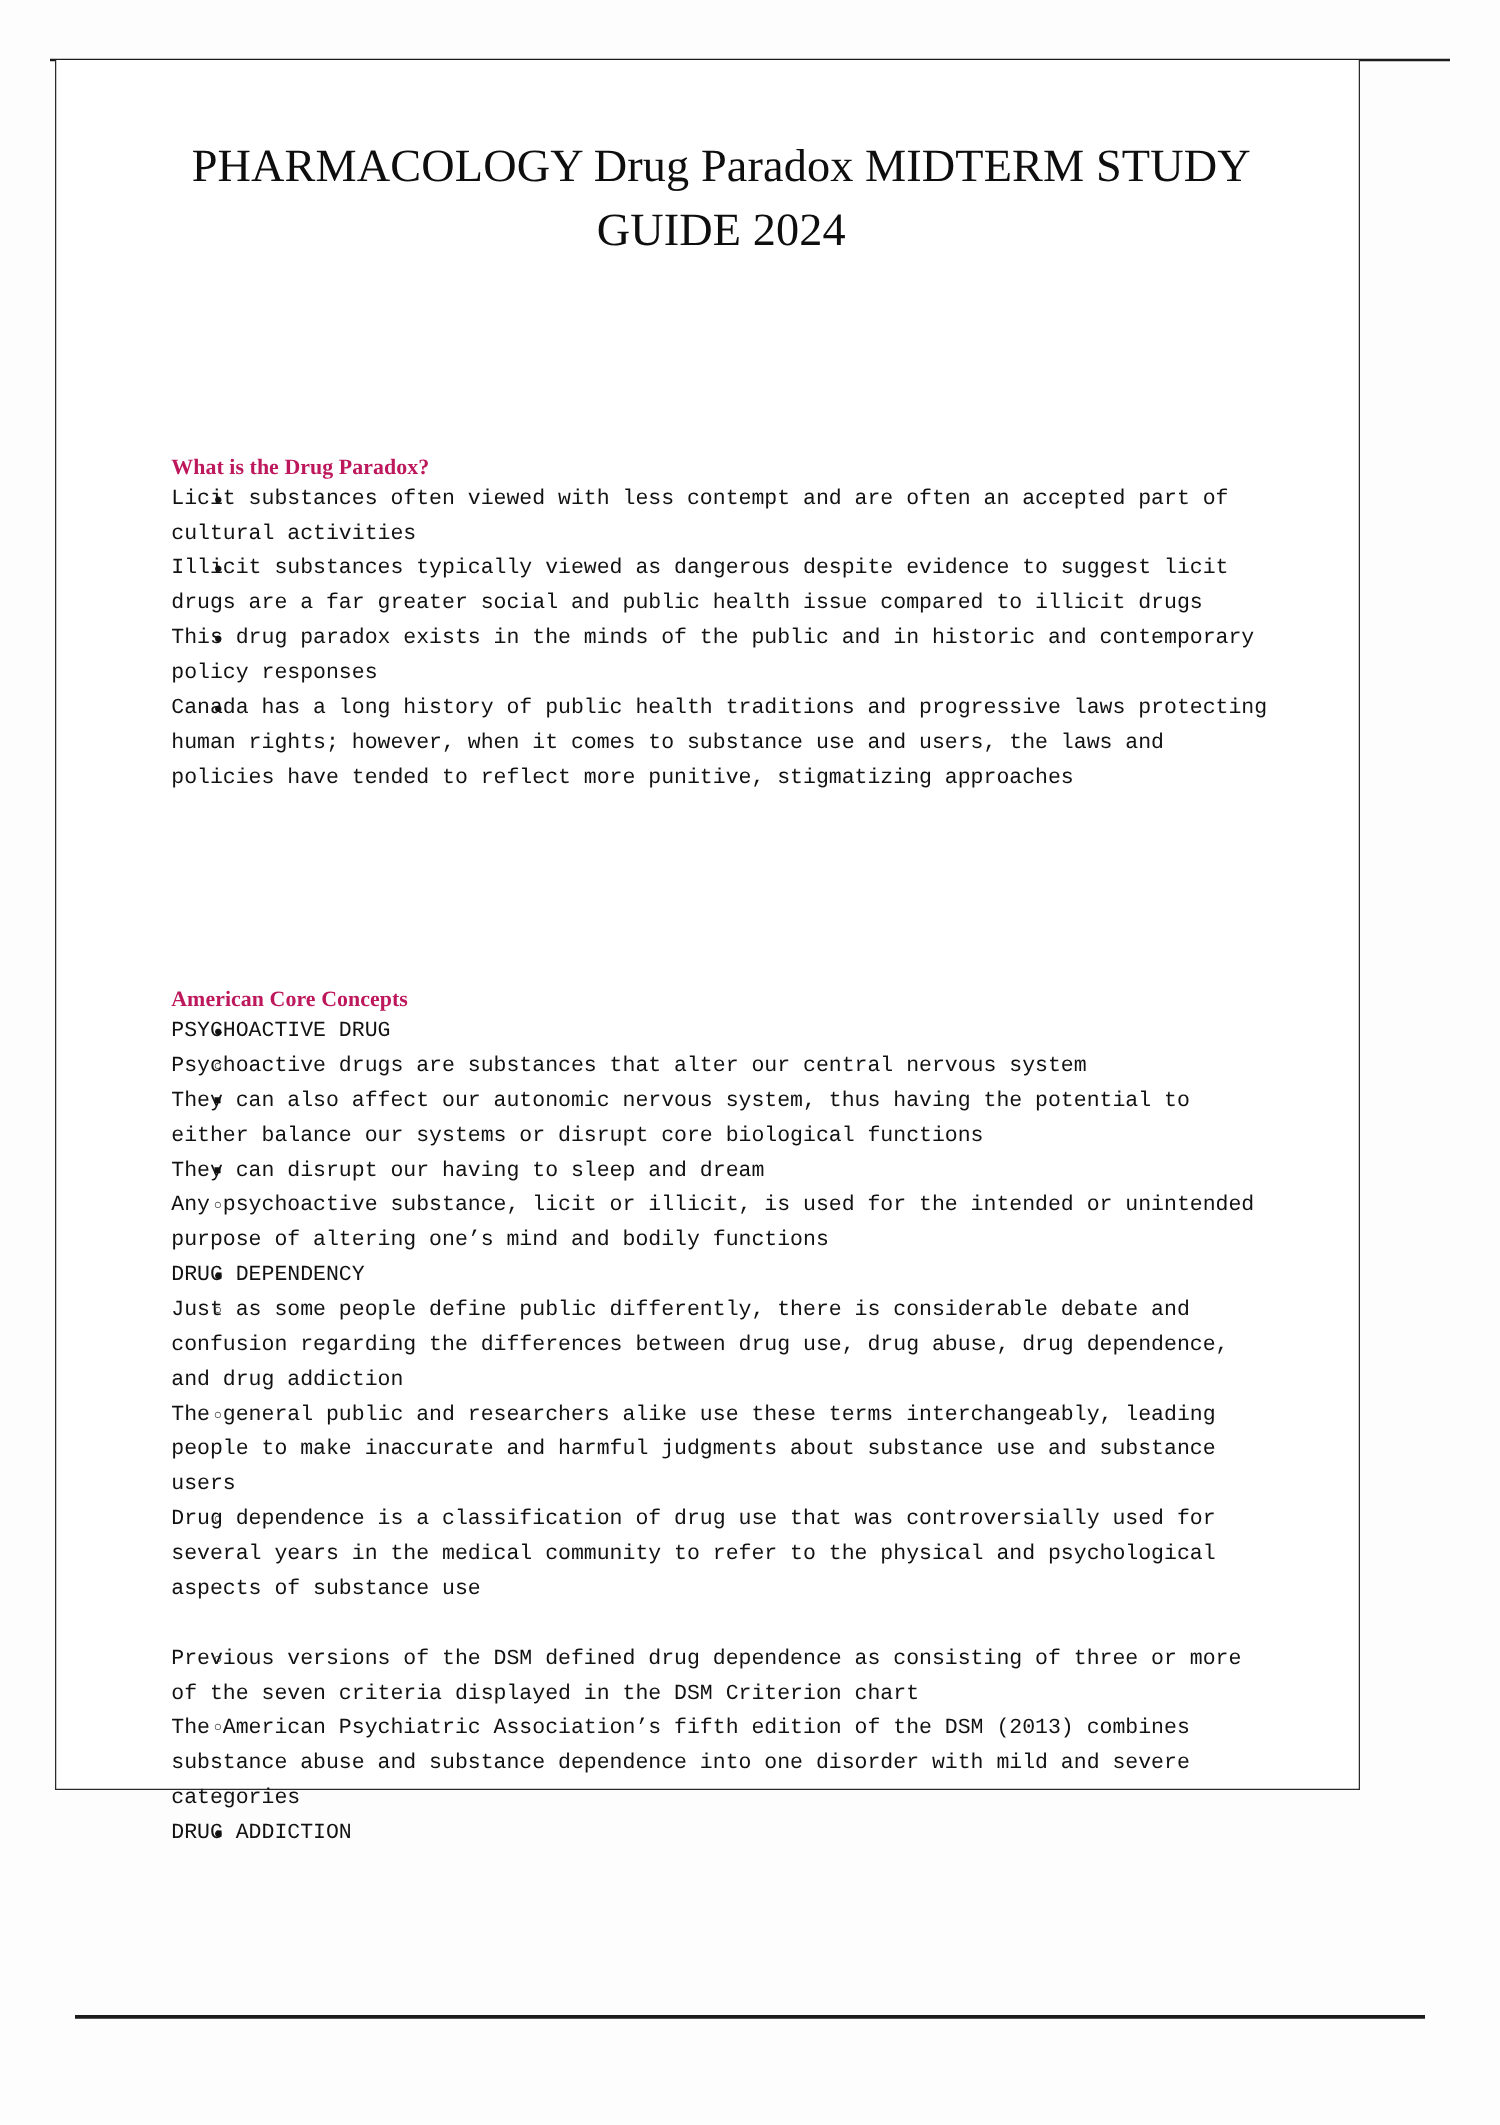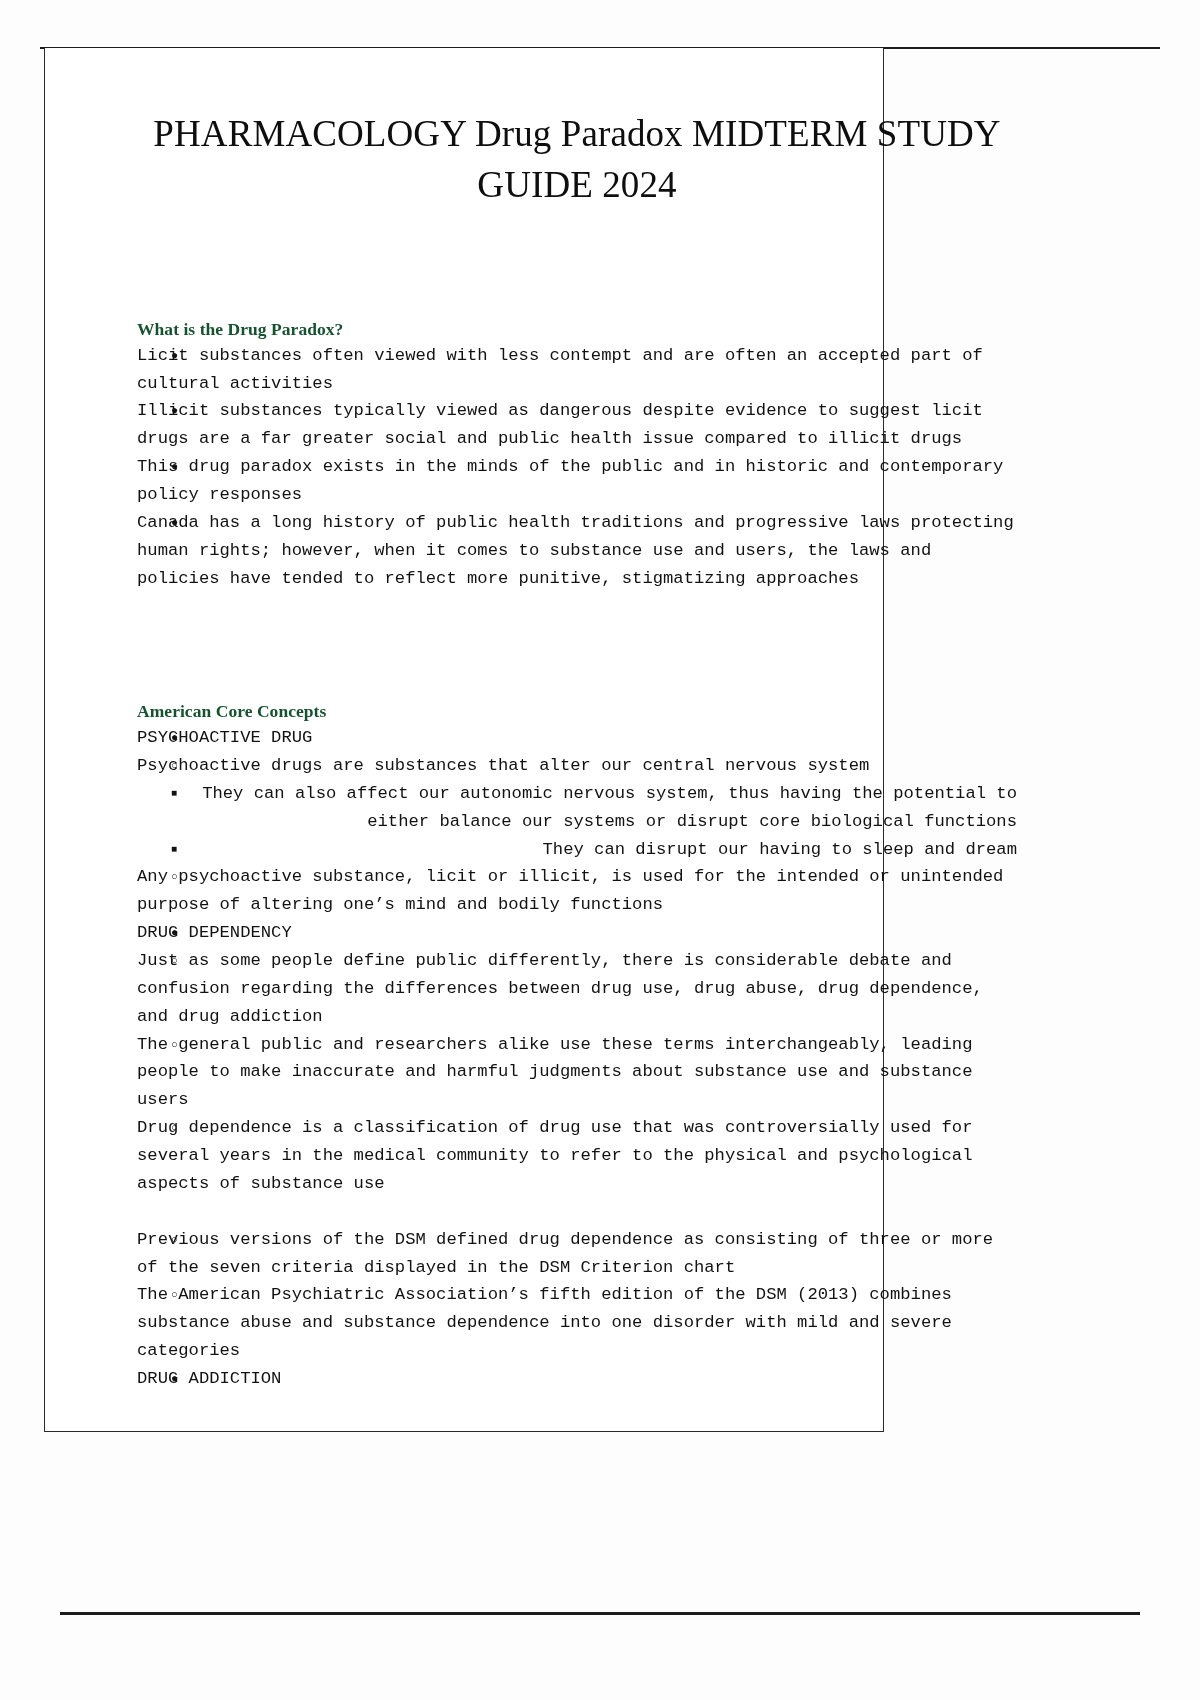--- a/index.html
+++ b/index.html
@@ -32,21 +32,21 @@
     background: #1c1c1c;
   }
   .edge-rule.top    { top: 47px; }
   .edge-rule.bottom { top: 1612px; height: 3px; left: 60px; right: 60px; }
 
   
   .page-frame {
     position: absolute;
     left: 44px;
     top: 48px;
-    width: 840px;
+    width: 1044px;
     height: 1384px;
     border: 1px solid #2a2a2a;
     border-top: none;
     background: #ffffff;
     box-sizing: border-box;
   }
 
   .page-inner {
     position: absolute;
     left: 92px;
@@ -64,22 +64,23 @@
     margin: 0 auto;
     width: 860px;
     color: #0e0e0e;
   }
 
   
   .section-heading {
     font-weight: bold;
     font-size: 17.5px;
     line-height: 1.35;
-    color: #14532d;
+    color: #be185d;
     letter-spacing: 0.05px;
+    margin-top: 44px;
   }
 
   
   ul.lvl {
     list-style: none;
     margin: 0;
     padding: 0;
   }
   ul.lvl > li {
     position: relative;
@@ -121,21 +122,21 @@
   .l3 > li::before {
     content: "\25A0";
     position: absolute;
     left: 34px;
     top: 0;
     font-size: 10px;
     line-height: 2.8;
   }
   
   .l2 { margin-left: 66px; }
-  .l3 { margin-left: 70px; text-align: right; }
+  .l3 { margin-left: 70px; }
   .gap-xl  { height: 108px; }
 
   .spacer-line { height: 28px; }
 </style>
 </head>
 <body>
 
 <div class="scan">
 
   <div class="edge-rule top"></div>

